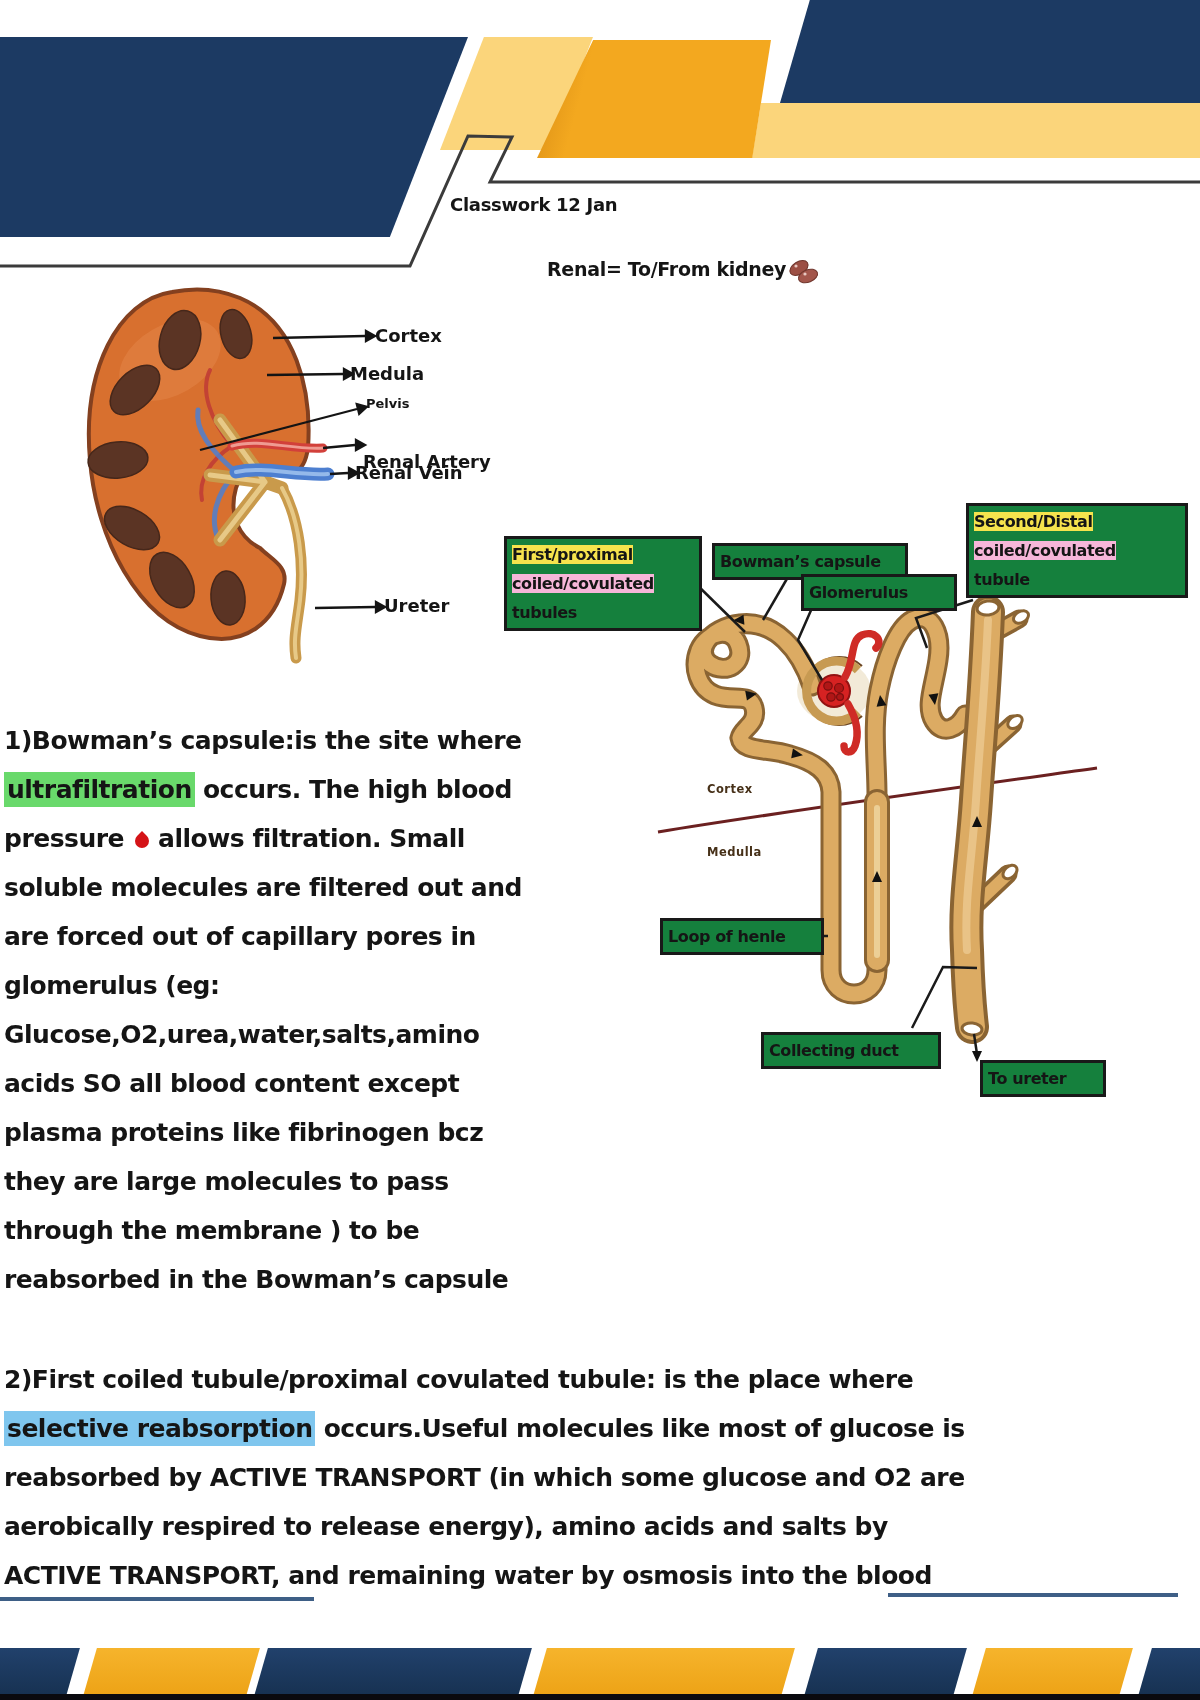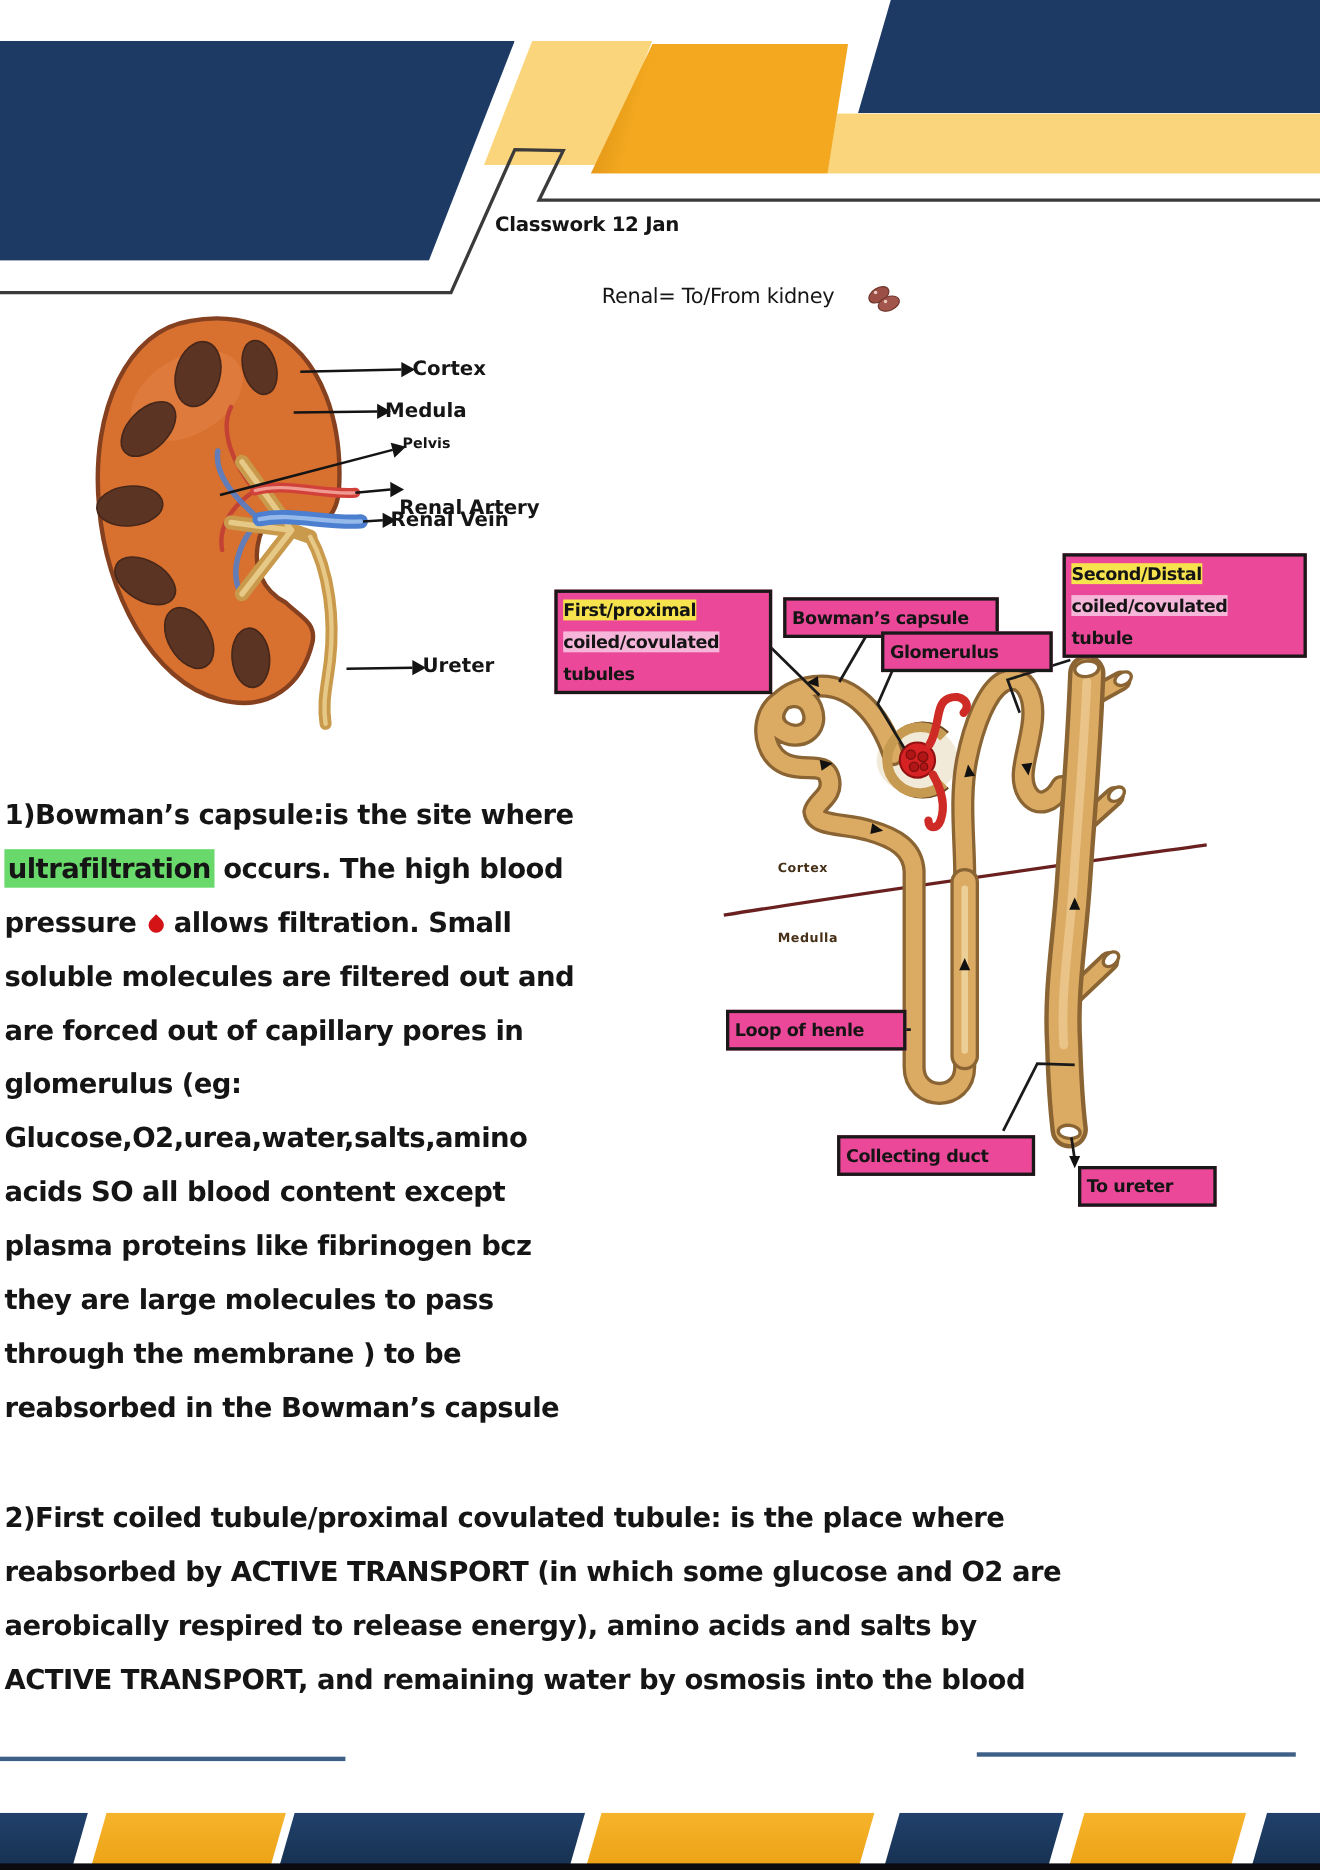--- a/index.html
+++ b/index.html
@@ -12,23 +12,23 @@
   .pale-piece{left:440px;top:37px;width:153px;height:113px;background:#fbd57b;
     clip-path:polygon(28.7% 0,100% 0,71% 100%,0 100%);}
   .pale-band{left:752px;top:103px;width:448px;height:55px;background:#fbd57b;
     clip-path:polygon(2% 0,100% 0,100% 100%,0 100%);}
   .amber-piece{left:537px;top:40px;width:234px;height:118px;
     background:linear-gradient(285deg,#f3a81f 78%,#db8f16 96%);
     clip-path:polygon(24% 0,100% 0,92% 100%,0 100%);}
   .navy-right{left:780px;top:0;width:420px;height:103px;background:#1c3a63;
     clip-path:polygon(7.1% 0,100% 0,100% 100%,0 100%);}
   .classwork{left:450px;top:194px;font-size:18px;font-weight:700;letter-spacing:-0.3px;}
-  .renal-note{left:547px;top:258px;font-size:19px;font-weight:400;letter-spacing:-0.3px;}
-  
-  .lblbox{border:3px solid #191919;background:#ec4899;font-size:16px;font-weight:700;
+  .renal-note{left:547px;top:258px;font-size:19px;font-weight:700;letter-spacing:-0.3px;}
+  
+  .lblbox{border:3px solid #191919;background:#15803d;font-size:16px;font-weight:700;
     letter-spacing:-0.4px;line-height:29px;padding:1px 5px;white-space:nowrap;}
   .hl-y{background:#f6e34d;}
   .hl-p{background:#f6b6d9;}
   .hl-g{background:#69d96b;padding:3px 3px;}
   .hl-b{background:#7fc6ee;padding:3px 3px;}
   
   .para{font-size:25px;font-weight:700;letter-spacing:-0.5px;}
   .para .l{height:49px;line-height:49px;white-space:nowrap;}
   .drop{display:inline-block;width:14px;height:14px;background:#d41317;
     border-radius:50% 0 50% 50%;transform:rotate(-45deg);margin:0 9px 0 11px;
@@ -226,20 +226,21 @@
   <div class="l"><span>Glucose,O2,urea,water,salts,amino</span></div>
   <div class="l"><span>acids SO all blood content except</span></div>
   <div class="l"><span>plasma proteins like fibrinogen bcz</span></div>
   <div class="l"><span>they are large molecules to pass</span></div>
   <div class="l"><span>through the membrane ) to be</span></div>
   <div class="l"><span>reabsorbed in the Bowman’s capsule</span></div>
 </div>
 
 <div class="abs para" style="left:4px;top:1355px;width:1190px;">
   <div class="l"><span>2)First coiled tubule/proximal covulated tubule: is the place where</span></div>
+  <div class="l"><span class="hl-b">selective reabsorption</span><span> occurs.Useful molecules like most of glucose is</span></div>
   <div class="l"><span>reabsorbed by ACTIVE TRANSPORT (in which some glucose and O2 are</span></div>
   <div class="l"><span>aerobically respired to release energy), amino acids and salts by</span></div>
   <div class="l"><span>ACTIVE TRANSPORT, and remaining water by osmosis into the blood</span></div>
 </div>
 <div class="abs underline" style="left:0;top:1597px;width:314px;"></div>
 <div class="abs underline" style="left:888px;top:1593px;width:290px;"></div>
 
 <div class="abs" style="left:0;top:1648px;width:1200px;height:52px;overflow:hidden;">
   <div class="fstripe f-navy" style="left:-30px;width:95px;"></div>
   <div class="fstripe f-yellow" style="left:82px;width:163px;"></div>

